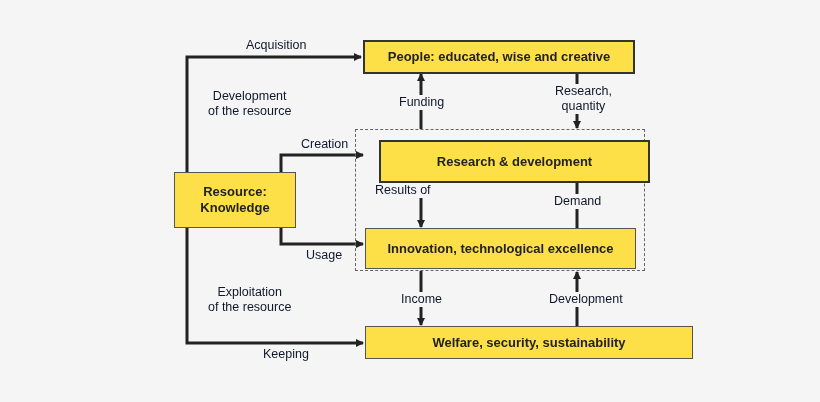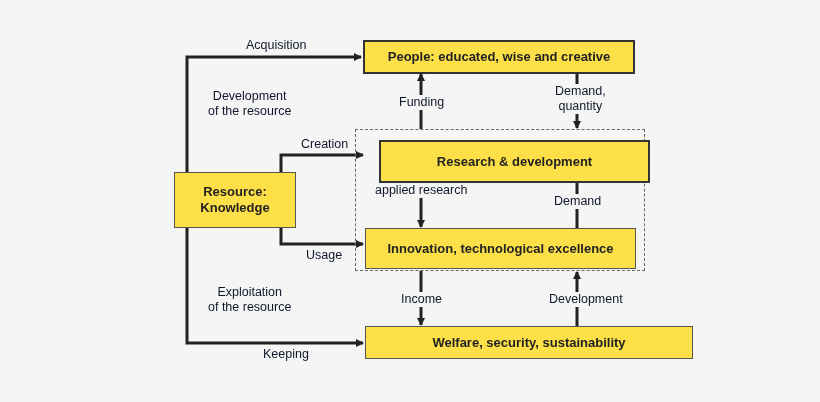--- a/index.html
+++ b/index.html
@@ -79,24 +79,24 @@
 <div class="lbl" style="left:208px; top:285px;">
   <div>Exploitation</div>
   <div>of the resource</div>
 </div>
 
 <div class="lbl" style="left:263px; top:347px;">Keeping</div>
 
 <div class="lbl bg" style="left:399px; top:95px;">Funding</div>
 
 <div class="lbl bg" style="left:555px; top:84px;">
-  <div>Demand,</div>
+  <div>Research,</div>
   <div>quantity</div>
 </div>
 
 <div class="lbl bg" style="left:375px; top:183px;">
-  <div>applied research</div>
+  <div>Results of</div>
 </div>
 
 <div class="lbl bg" style="left:554px; top:194px;">Demand</div>
 
 <div class="lbl bg" style="left:401px; top:292px;">Income</div>
 <div class="lbl bg" style="left:549px; top:292px;">Development</div>
 
 </body></html>

